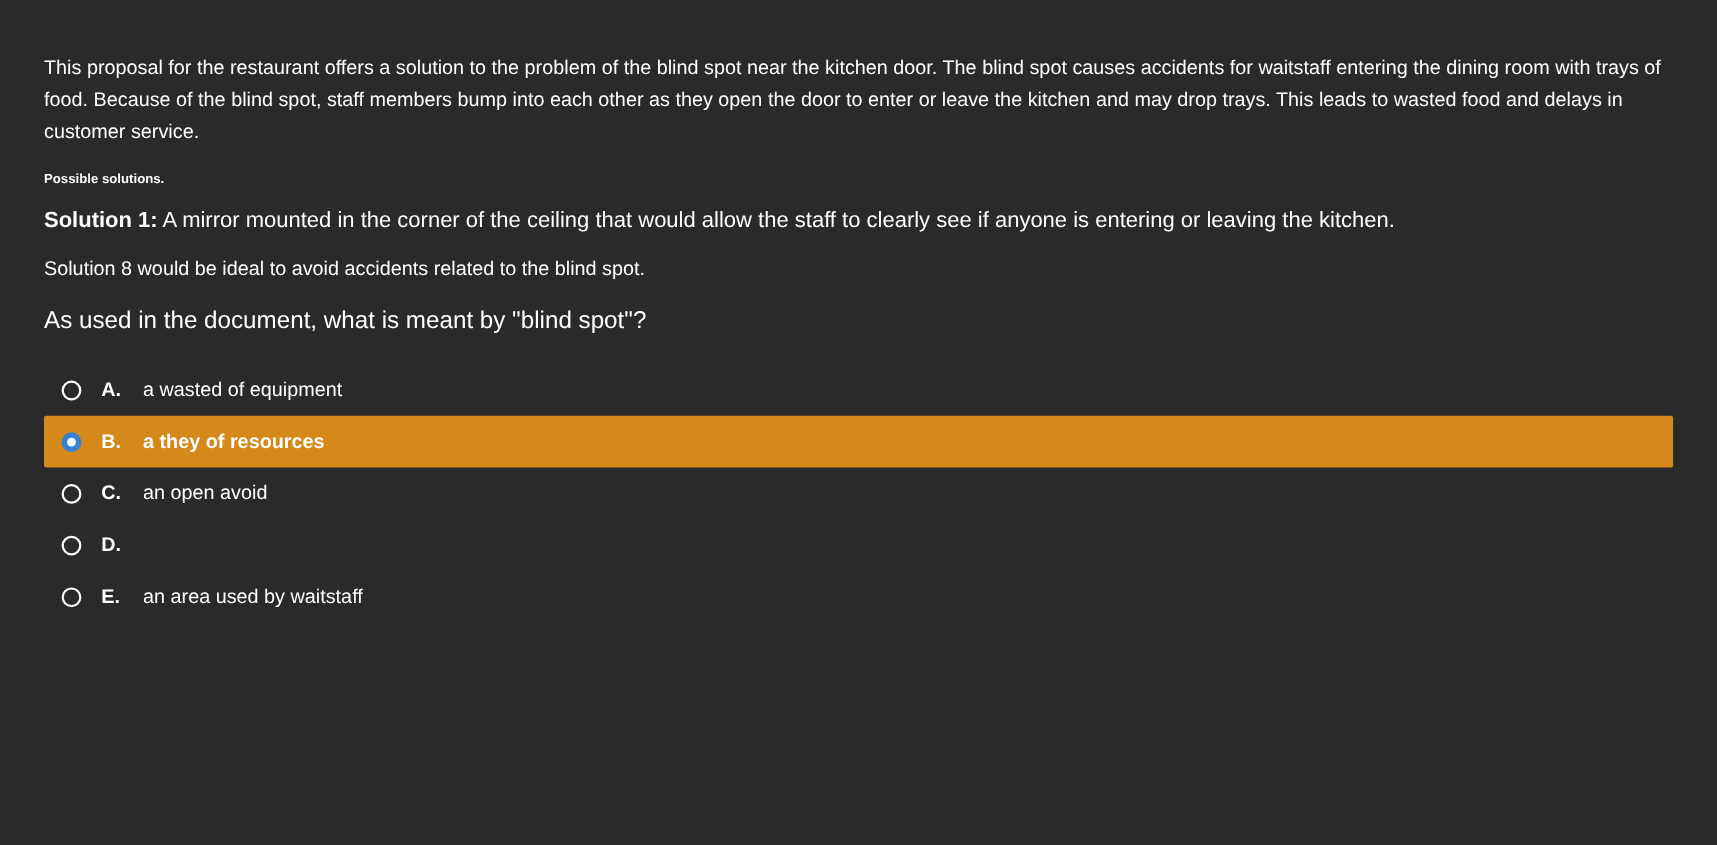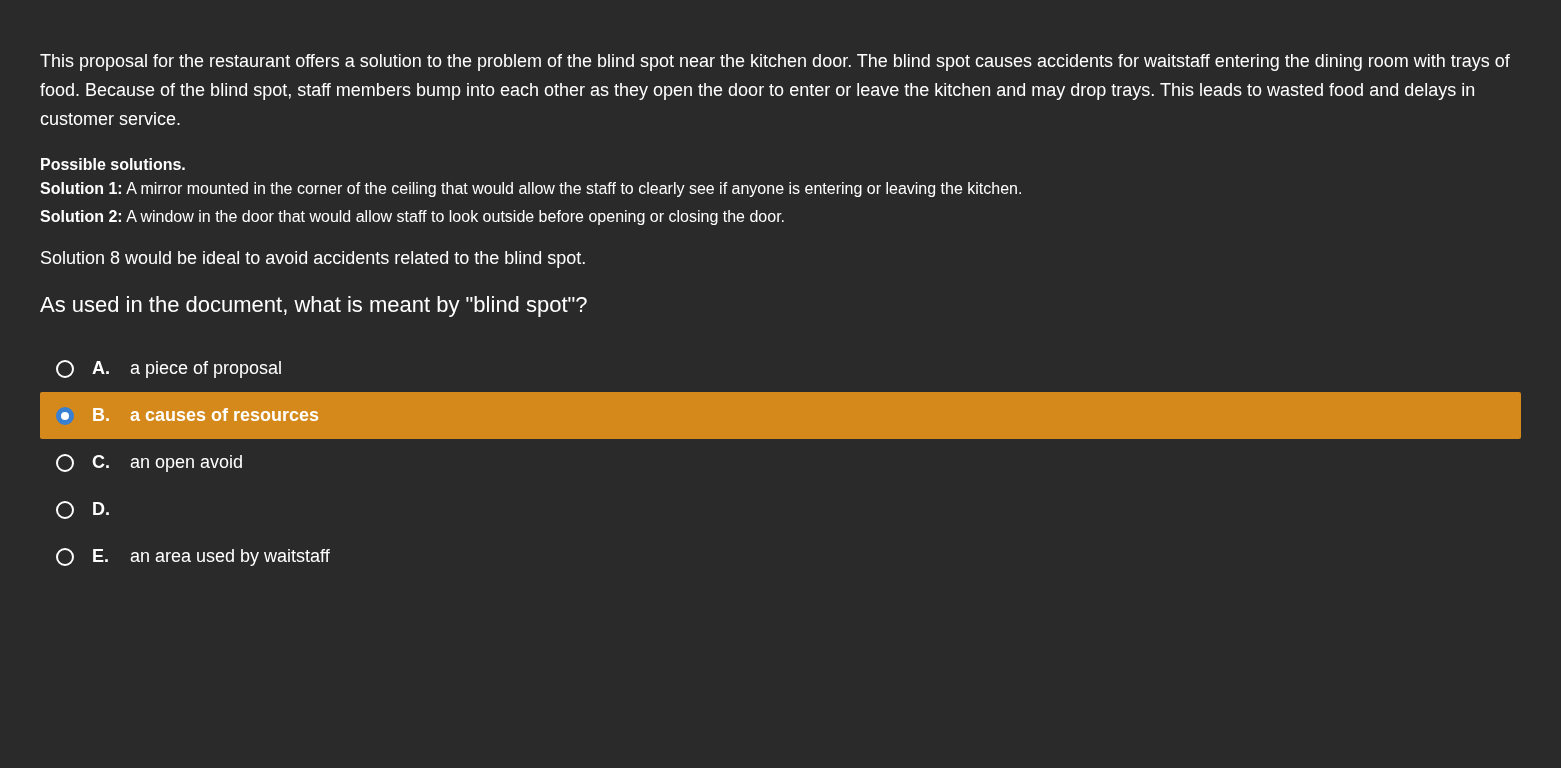--- a/index.html
+++ b/index.html
@@ -21,29 +21,30 @@
 
     .passage-text {
       margin-bottom: 20px;
       font-size: 18px;
       line-height: 1.6;
       margin-top: 17px;
     }
 
     .section-title {
       font-weight: bold;
-      font-size: 16px;
+      font-size: 12px;
+      margin-bottom: 14px;
     }
 
     .solutions-list {
       margin-bottom: 16px;
     }
 
     .solution-item {
-      font-size: 16px;
+      font-size: 20px;
       margin-bottom: 4px;
       line-height: 1.5;
     }
 
     .solution-item span.sol-label {
       font-weight: bold;
     }
 
     .conclusion-text {
       margin-bottom: 16px;
@@ -124,41 +125,40 @@
 <div class="passage-text">
   <span>This proposal for the restaurant offers a solution to the problem of the blind spot near the kitchen door. The blind spot causes accidents for waitstaff entering the dining room with trays of food. Because of the blind spot, staff members bump into each other as they open the door to enter or leave the kitchen and may drop trays. This leads to wasted food and delays in customer service.</span>
 </div>
 
 <div class="section-title">
   <span>Possible solutions.</span>
 </div>
 
 <div class="solutions-list" id="solutions-container">
 <div class="solution-item"><span class="sol-label">Solution 1:</span><span> A mirror mounted in the corner of the ceiling that would allow the staff to clearly see if anyone is entering or leaving the kitchen.</span></div>
-    <div class="solution-item"><span class="sol-label">Solution 2:</span><span> A window in the door that would allow staff to look outside before opening or closing the door.</span></div>
   </div>
 
 <div class="conclusion-text">
   <span>Solution 8 would be ideal to avoid accidents related to the blind spot.</span>
 </div>
 
 <div class="question-text">
   <span>As used in the document, what is meant by "blind spot"?</span>
 </div>
 
 <div class="answer-options" id="options-container">
 <div class="answer-option">
       <div class="radio-circle empty"></div>
       <span class="option-letter">A.</span>
-      <span class="option-text">a piece of proposal</span>
+      <span class="option-text">a wasted of equipment</span>
     </div>
     <div class="answer-option selected">
       <div class="radio-circle filled"></div>
       <span class="option-letter">B.</span>
-      <span class="option-text">a causes of resources</span>
+      <span class="option-text">a they of resources</span>
     </div>
     <div class="answer-option">
       <div class="radio-circle empty"></div>
       <span class="option-letter">C.</span>
       <span class="option-text">an open avoid</span>
     </div>
     <div class="answer-option">
       <div class="radio-circle empty"></div>
       <span class="option-letter">D.</span>
     </div>

